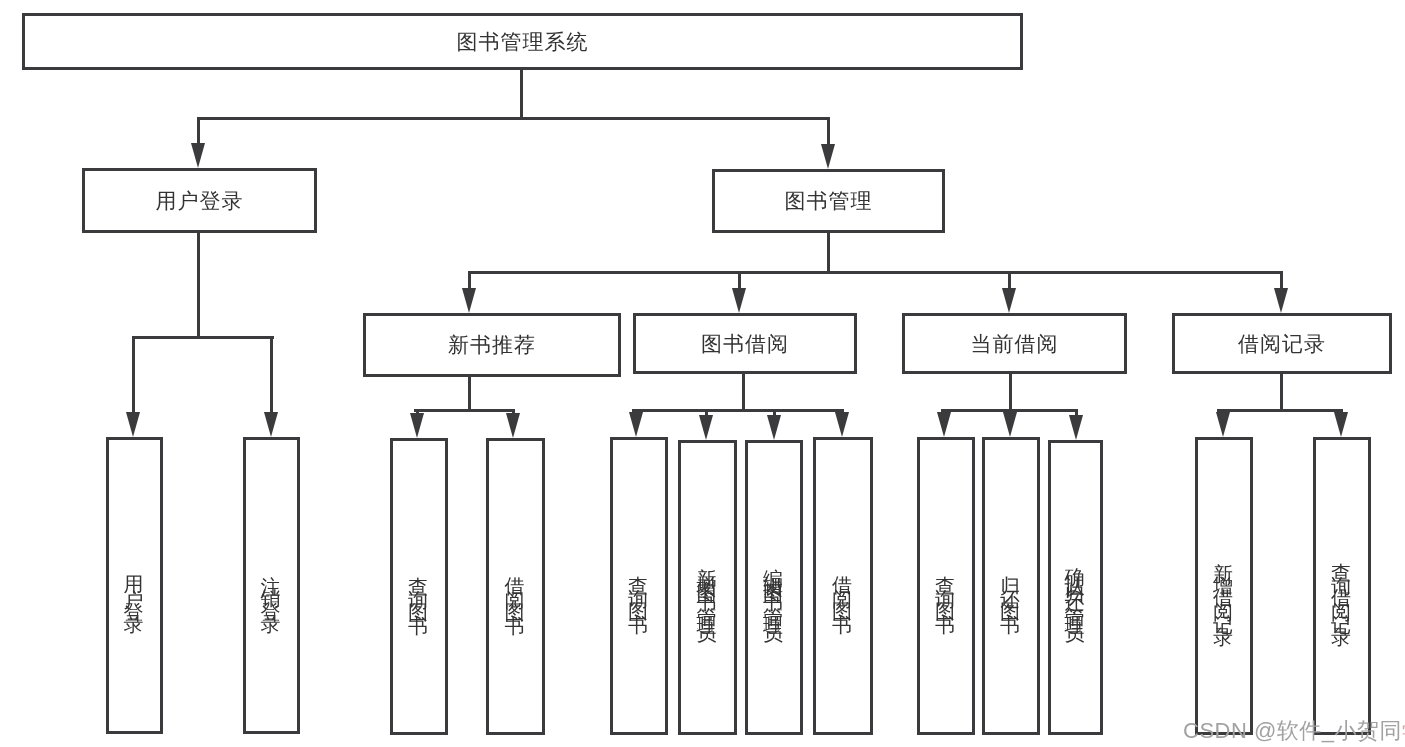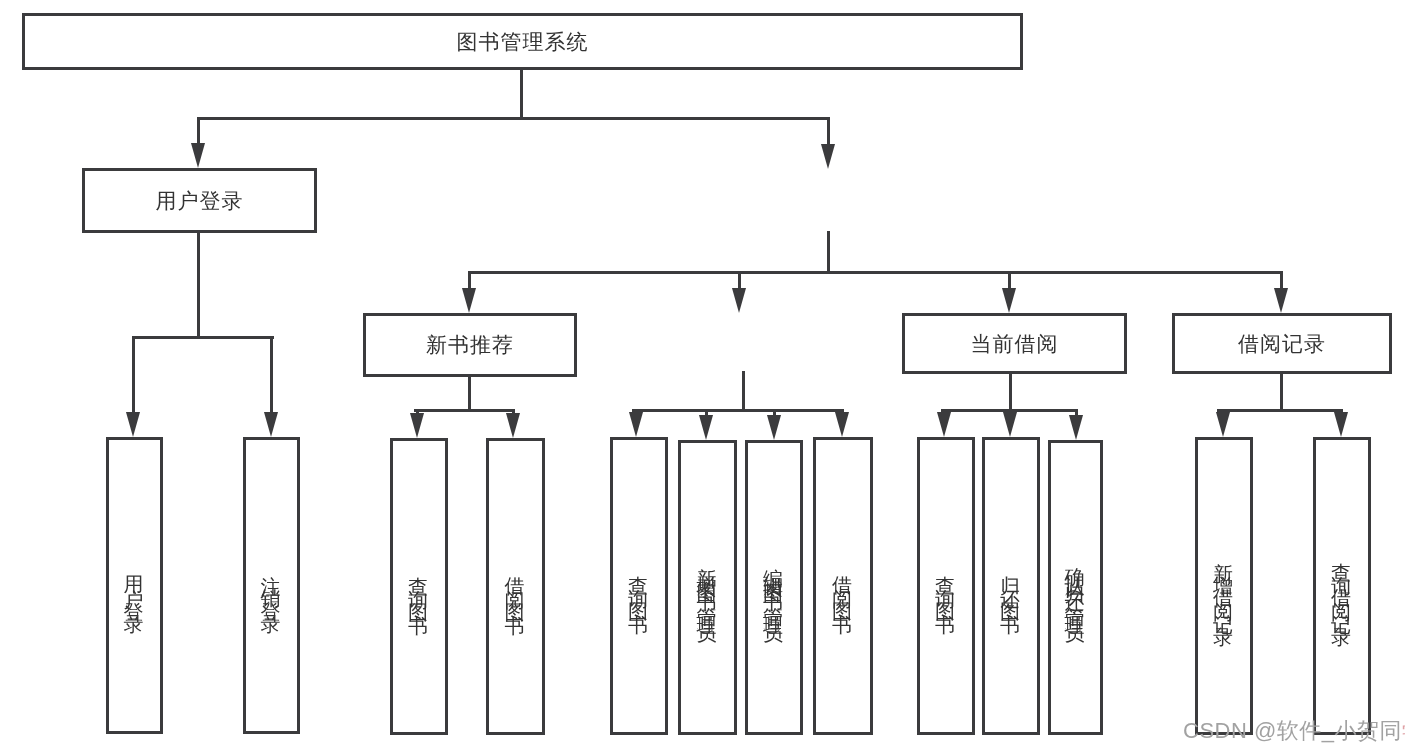--- a/index.html
+++ b/index.html
@@ -40,40 +40,42 @@
   <div class="hbox" style="left:22px;top:13px;width:1001px;height:57px;">图书管理系统</div>
 
   <div class="vline" style="left:520px;top:68px;height:50px;"></div>
   <div class="hline" style="left:197px;top:117px;width:633px;"></div>
   <div class="vline" style="left:197px;top:117px;height:30px;"></div>
   <div class="arr" style="left:191px;top:143px;"></div>
   <div class="vline" style="left:827px;top:117px;height:31px;"></div>
   <div class="arr" style="left:821px;top:144px;"></div>
 
   <div class="hbox" style="left:82px;top:168px;width:235px;height:65px;">用户登录</div>
+  <div class="hbox" style="left:712px;top:169px;width:233px;height:64px;">图书管理</div>
 
   <div class="vline" style="left:197px;top:231px;height:106px;"></div>
   <div class="hline" style="left:132px;top:336px;width:142px;"></div>
   <div class="vline" style="left:132px;top:336px;height:80px;"></div>
   <div class="arr" style="left:126px;top:412px;"></div>
   <div class="vline" style="left:270px;top:336px;height:80px;"></div>
   <div class="arr" style="left:264px;top:412px;"></div>
 
   <div class="vline" style="left:827px;top:231px;height:41px;"></div>
   <div class="hline" style="left:468px;top:271px;width:815px;"></div>
   <div class="vline" style="left:468px;top:271px;height:22px;"></div>
   <div class="arr" style="left:462px;top:288px;"></div>
   <div class="vline" style="left:738px;top:271px;height:22px;"></div>
   <div class="arr" style="left:732px;top:288px;"></div>
   <div class="vline" style="left:1008px;top:271px;height:22px;"></div>
   <div class="arr" style="left:1002px;top:288px;"></div>
   <div class="vline" style="left:1280px;top:271px;height:22px;"></div>
   <div class="arr" style="left:1274px;top:288px;"></div>
 
-  <div class="hbox" style="left:363px;top:313px;width:214px;height:64px;">新书推荐</div>
+  <div class="hbox" style="left:363px;top:313px;width:258px;height:64px;">新书推荐</div>
+  <div class="hbox" style="left:633px;top:313px;width:224px;height:61px;">图书借阅</div>
   <div class="hbox" style="left:1172px;top:313px;width:220px;height:61px;">借阅记录</div>
   <div class="hbox" style="left:902px;top:313px;width:225px;height:61px;">当前借阅</div>
 
   <div class="vline" style="left:468px;top:375px;height:36px;"></div>
   <div class="hline" style="left:414px;top:409px;width:101px;"></div>
   <div class="vline" style="left:416px;top:409px;height:8px;"></div>
   <div class="arr" style="left:410px;top:413px;"></div>
   <div class="vline" style="left:512px;top:409px;height:8px;"></div>
   <div class="arr" style="left:506px;top:413px;"></div>
 

